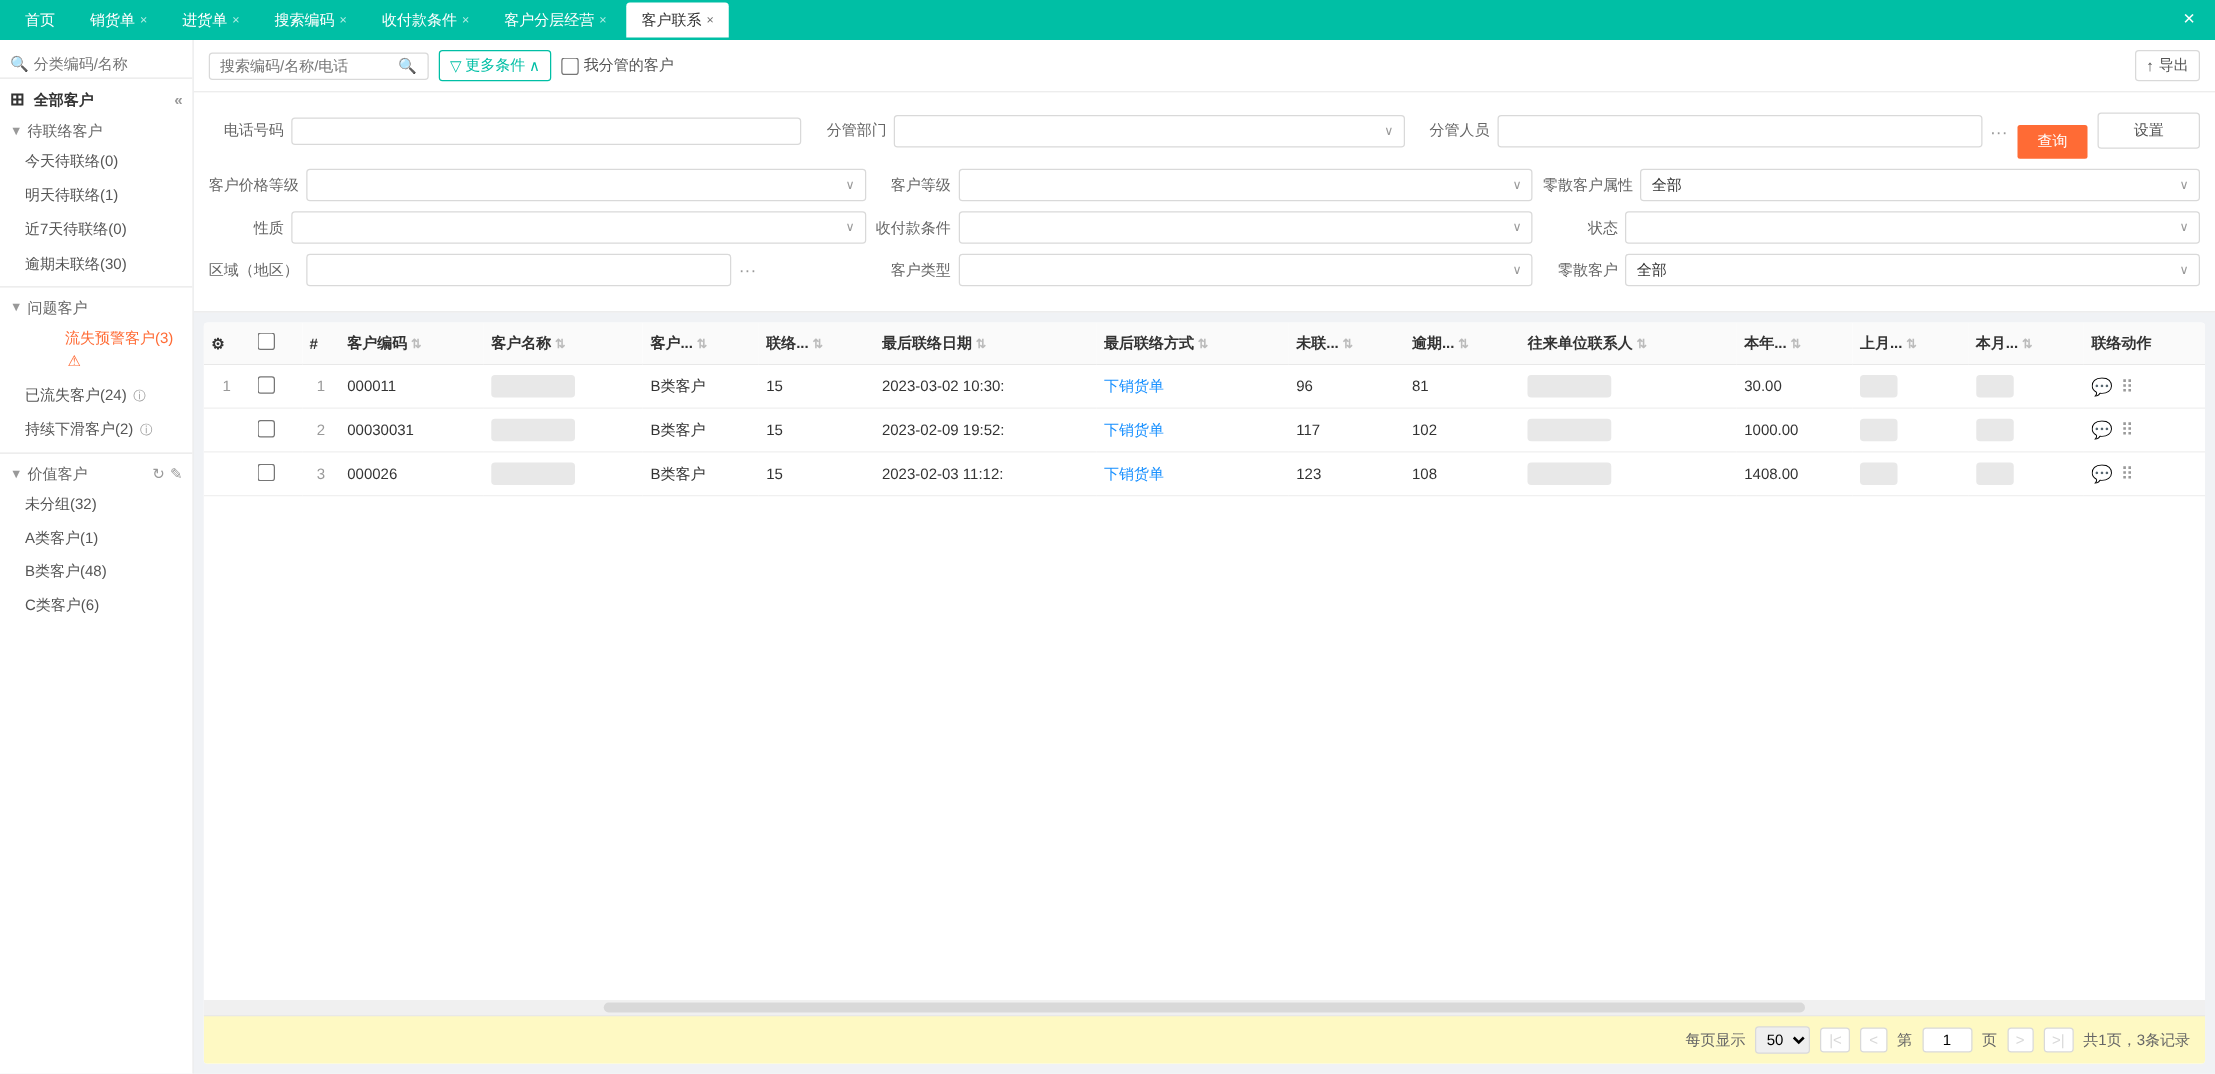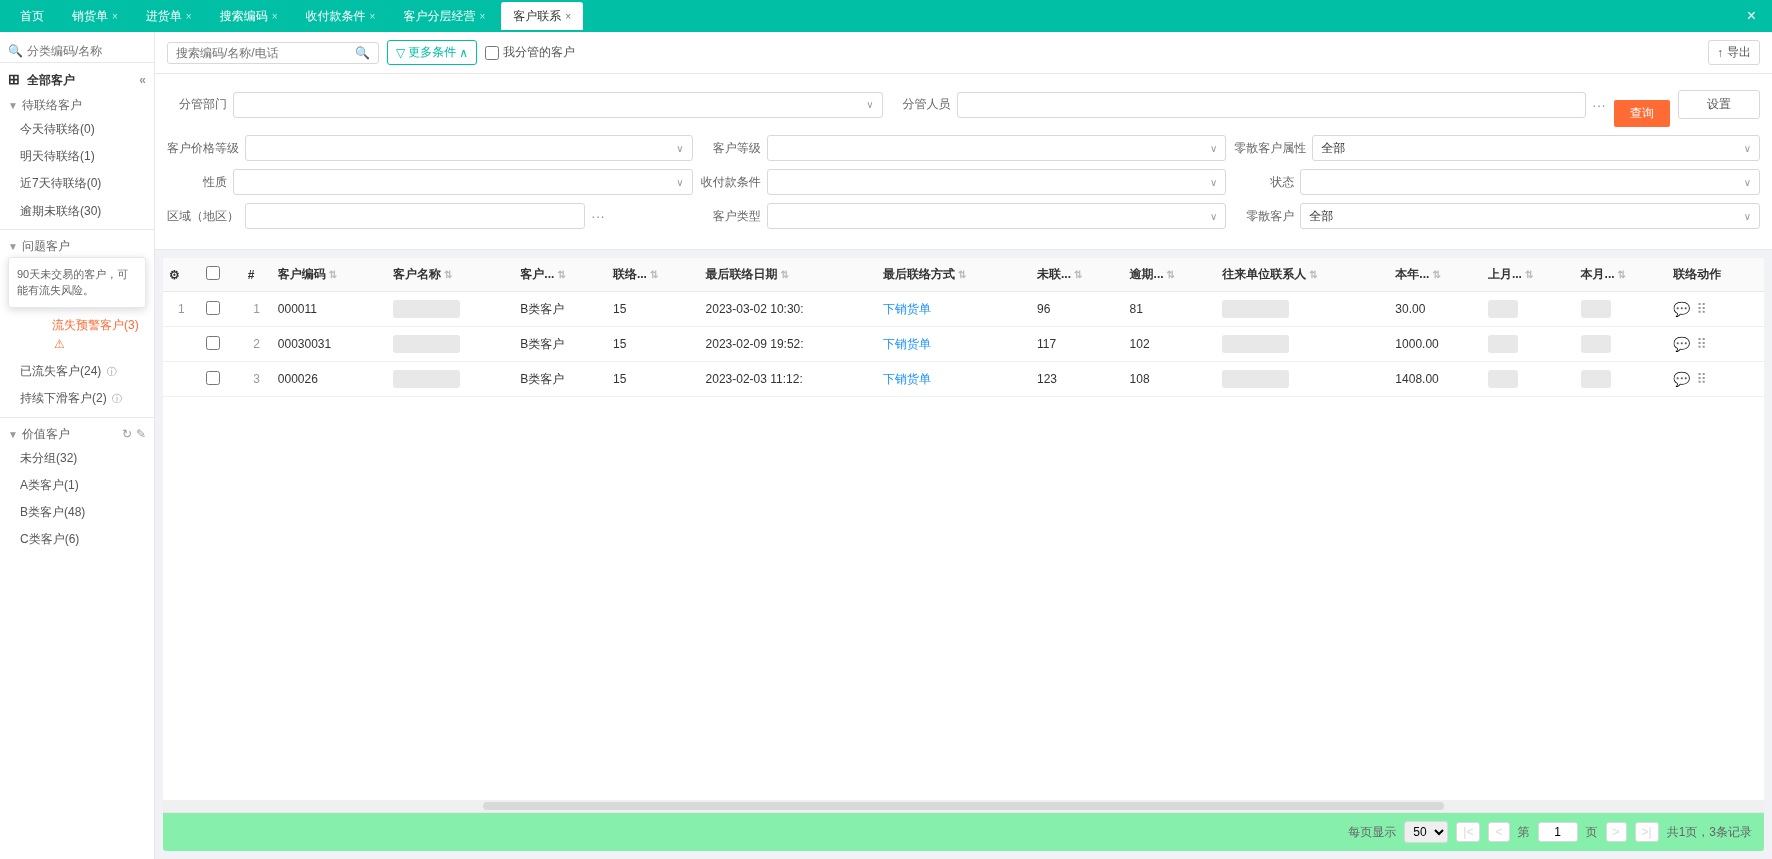--- a/index.html
+++ b/index.html
@@ -134,21 +134,21 @@
       gap: 8px;
       border-bottom: 1px solid #e8e8e8;
     }
     .filter-search {
       display: flex;
       align-items: center;
       border: 1px solid #d9d9d9;
       border-radius: 3px;
       padding: 3px 8px;
       gap: 4px;
-      width: 212px;
+      width: 176px;
     }
     .filter-search input {
       border: none;
       outline: none;
       font-size: 12px;
       color: #999;
       width: 100%;
     }
     .filter-btn {
       display: flex;
@@ -335,21 +335,21 @@
     .cb { width: 14px; height: 14px; cursor: pointer; }
 
     
     .pagination {
       padding: 8px 12px;
       display: flex;
       align-items: center;
       justify-content: flex-end;
       gap: 8px;
       border-top: 1px solid #e8e8e8;
-      background: #86efac;
+      background: #fef9c3;
     }
     .pagination-label { color: #666; font-size: 12px; }
     .pagination-select {
       border: 1px solid #d9d9d9;
       border-radius: 3px;
       padding: 2px 4px;
       font-size: 12px;
     }
     .pagination-btn {
       border: 1px solid #d9d9d9;
@@ -468,21 +468,20 @@
       <span>逾期未联络(30)</span>
     </div>
 
     <hr class="sidebar-section-divider">
 
     <div class="sidebar-section-title">
       <span class="arrow">▼</span>
       <span>问题客户</span>
     </div>
 
-    <div class="sidebar-tooltip">90天未交易的客户，可能有流失风险。</div>
 
     <div class="sidebar-item active">
       <span>流失预警客户(3)</span>
       <span style="color:#ff6b35; margin-left:2px;">⚠</span>
     </div>
     <div class="sidebar-item">
       <span>已流失客户(24)</span>
       <span style="color:#999; font-size:10px; margin-left:2px;">ⓘ</span>
     </div>
     <div class="sidebar-item">
@@ -533,20 +532,24 @@
       <div class="filter-spacer"></div>
       <div class="export-btn">
         <span>↑</span>
         <span>导出</span>
       </div>
     </div>
 
     <div class="filter-panel">
 
       <div class="filter-row">
+        <div class="filter-field">
+          <label>电话号码</label>
+          <input class="field-input" style="width: 250px;">
+        </div>
         <div class="filter-field">
           <label>分管部门</label>
           <div class="field-select">
             <span></span>
               <span class="arrow">∨</span>
           </div>
         </div>
         <div class="filter-field">
           <label>分管人员</label>
           <div class="field-select" style="min-width:150px;">

